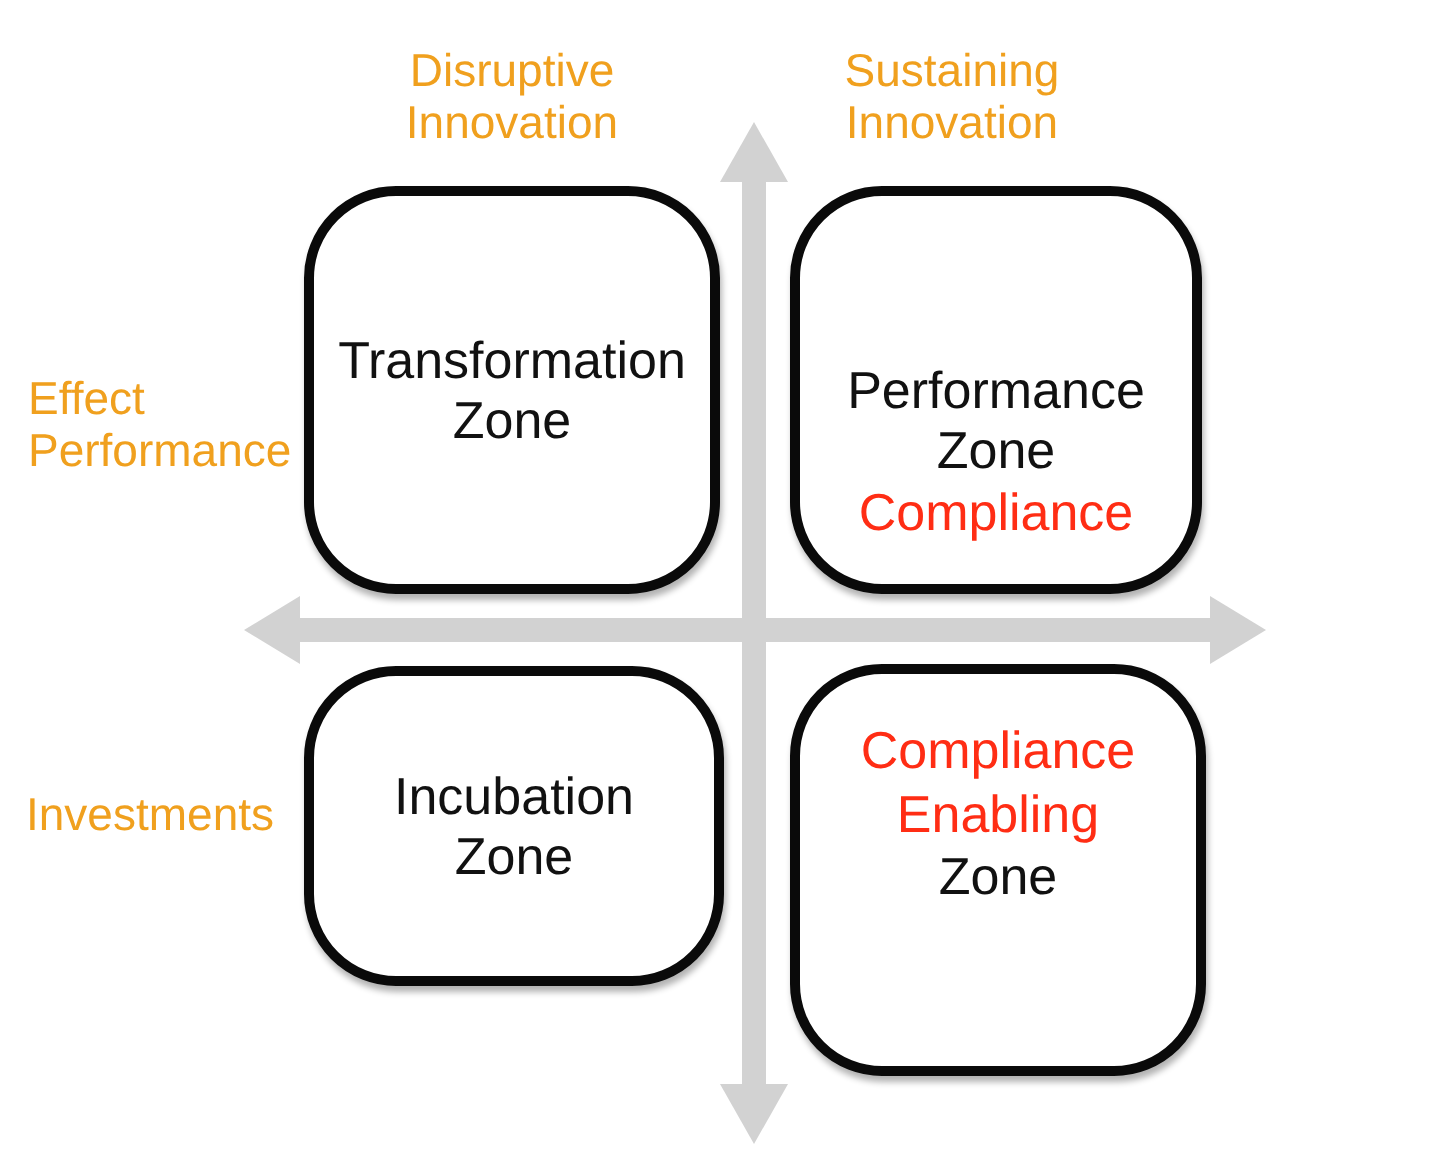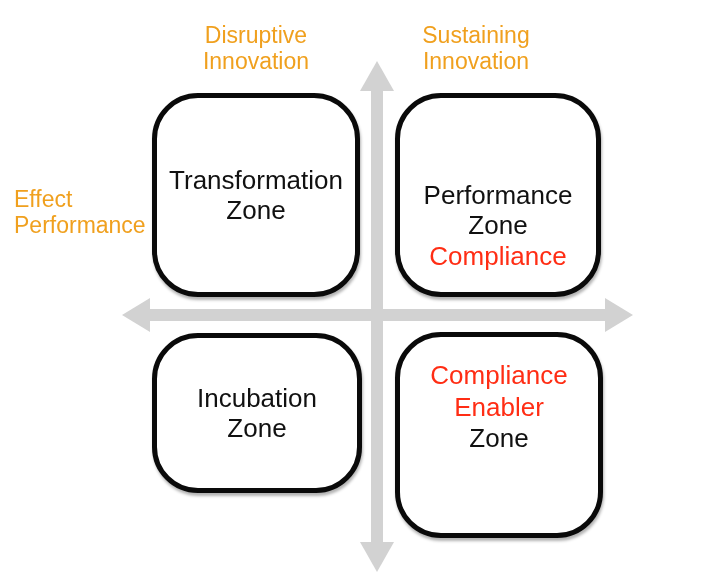--- a/index.html
+++ b/index.html
@@ -115,37 +115,38 @@
   <div class="axis-label centered" id="label-sustaining">
     <div>Sustaining</div>
     <div>Innovation</div>
   </div>
 
   <div class="axis-label" id="label-revenue">
     <div>Effect</div>
     <div>Performance</div>
   </div>
   <div class="axis-label" id="label-enabling">
+    <div>Investments</div>
   </div>
 
   <div class="zone" id="zone-tl">
     <div class="zone-title">Transformation</div>
     <div class="zone-title">Zone</div>
   </div>
 
   <div class="zone" id="zone-tr">
     <div class="zone-title">Performance</div>
     <div class="zone-title">Zone</div>
     <div class="zone-annotation">Compliance</div>
   </div>
 
   <div class="zone" id="zone-bl">
     <div class="zone-title">Incubation</div>
     <div class="zone-title">Zone</div>
   </div>
 
   <div class="zone" id="zone-br">
     <div class="zone-annotation">Compliance</div>
-    <div class="zone-annotation">Enabler</div>
+    <div class="zone-annotation">Enabling</div>
     <div class="zone-title">Zone</div>
   </div>
 
 </div>
 
 </body></html>

